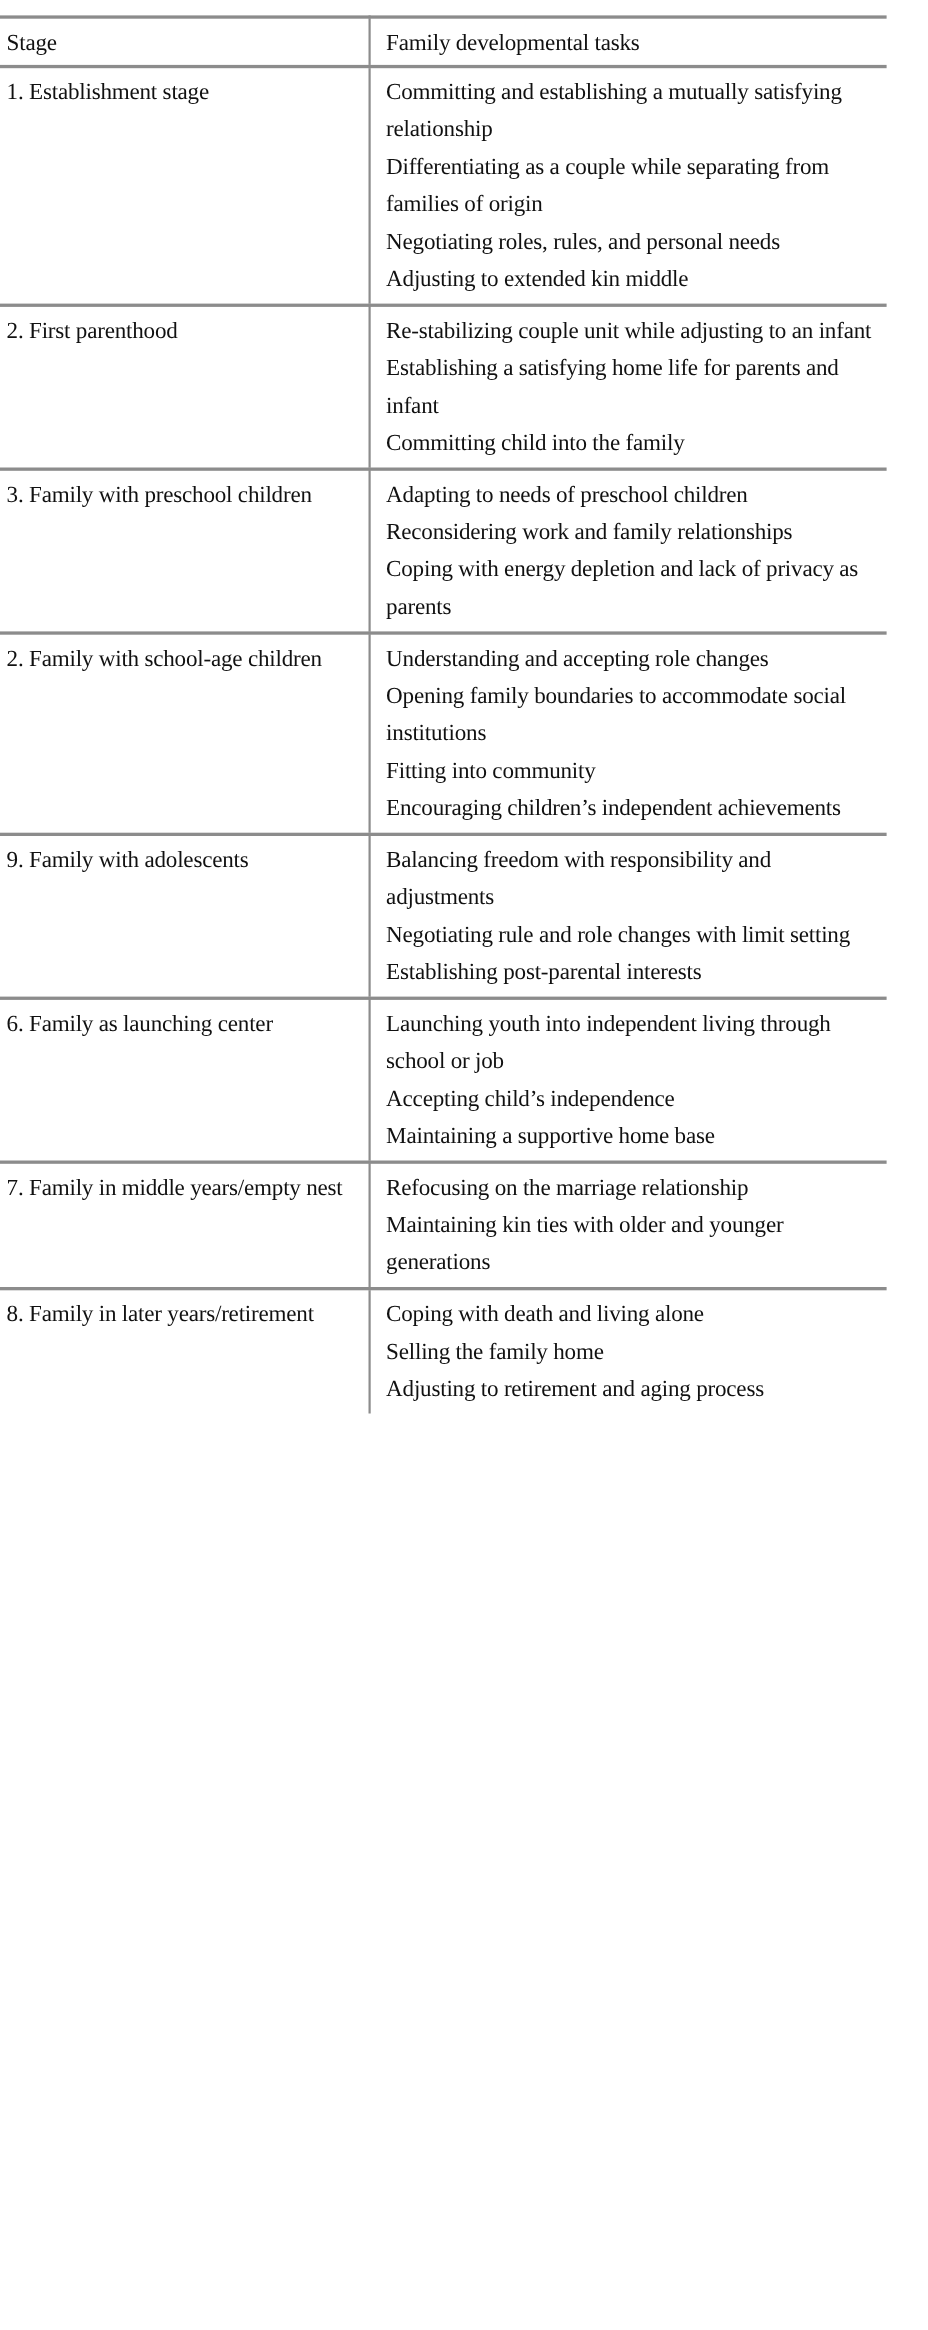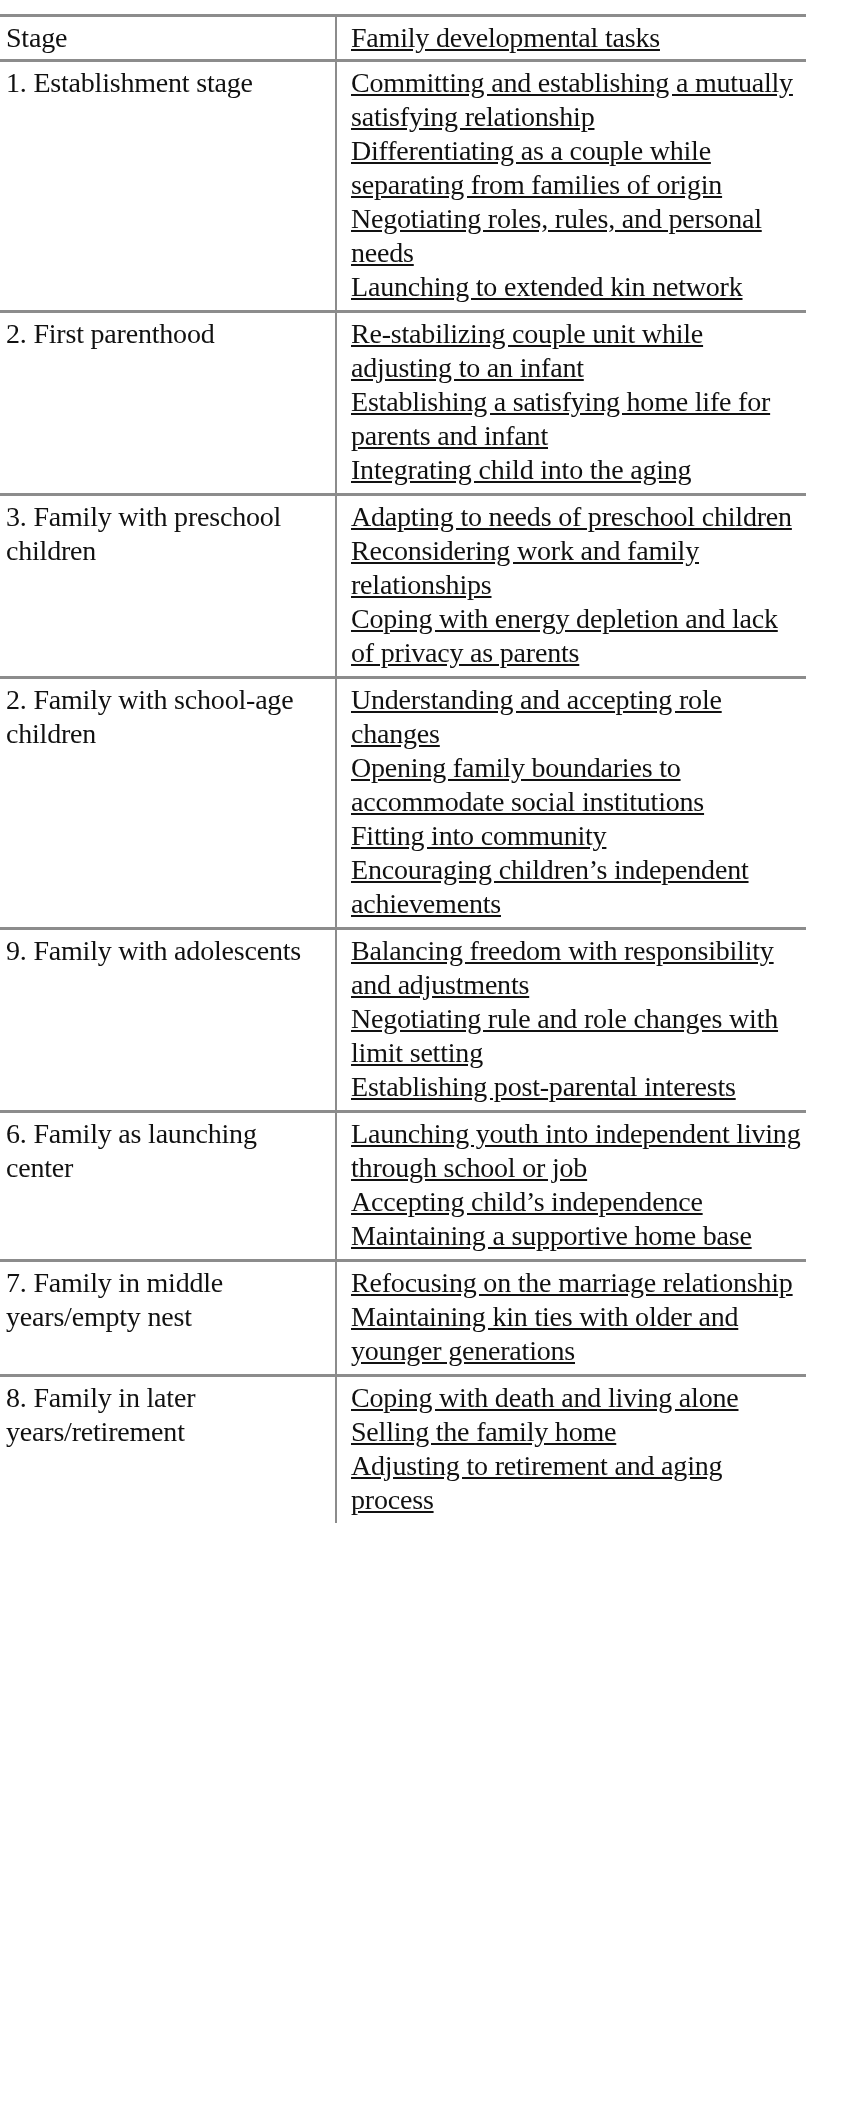--- a/index.html
+++ b/index.html
@@ -4,33 +4,33 @@
 <style>
   html, body { margin: 0; padding: 0; background: #ffffff; }
   body { width: 844px; height: 2118px; overflow: hidden; font-family: "Liberation Serif", "DejaVu Serif", serif; color: #111; }
   .table-wrap { position: absolute; left: 0; top: 14px; width: 806px; }
   table { border-collapse: collapse; width: 806px; table-layout: fixed; }
   col.c1 { width: 336px; }
   col.c2 { width: 470px; }
   th, td {
     font-family: "Liberation Serif", "DejaVu Serif", serif;
     font-weight: normal;
-    font-size: 28px;
+    font-size: 21px;
     line-height: 34px;
     text-align: left;
     vertical-align: top;
     padding: 0;
     letter-spacing: -0.2px;
   }
   thead tr { border-top: 3px solid #8c8c8c; border-bottom: 3px solid #8c8c8c; }
   thead th { padding-top: 4px; padding-bottom: 4px; height: 34px; }
   tbody tr { border-bottom: 3px solid #8c8c8c; }
   tbody tr:last-child { border-bottom: none; }
   td.stage, th.stage { padding-left: 6px; padding-right: 6px; border-right: 2px solid #8c8c8c; }
-  td.tasks, th.tasks { padding-left: 14px; padding-right: 2px; text-decoration: underline; }
+  td.tasks, th.tasks { padding-left: 14px; padding-right: 2px; }
   td { padding-top: 4px; padding-bottom: 6px; }
   .task { display: block; }
 </style>
 </head>
 <body>
 
 <div class="table-wrap">
   <table>
     <colgroup>
         <col class="c1">
@@ -42,29 +42,29 @@
         <th class="tasks">Family developmental tasks</th>
       </tr>
     </thead>
     <tbody>
       <tr>
         <td class="stage">1. Establishment stage</td>
         <td class="tasks">
           <span class="task">Committing and establishing a mutually satisfying relationship</span>
           <span class="task">Differentiating as a couple while separating from families of origin</span>
           <span class="task">Negotiating roles, rules, and personal needs</span>
-          <span class="task">Launching to extended kin network</span>
+          <span class="task">Adjusting to extended kin middle</span>
         </td>
       </tr>
       <tr>
         <td class="stage">2. First parenthood</td>
         <td class="tasks">
           <span class="task">Re-stabilizing couple unit while adjusting to an infant</span>
           <span class="task">Establishing a satisfying home life for parents and infant</span>
-          <span class="task">Integrating child into the aging</span>
+          <span class="task">Committing child into the family</span>
         </td>
       </tr>
       <tr>
         <td class="stage">3. Family with preschool children</td>
         <td class="tasks">
           <span class="task">Adapting to needs of preschool children</span>
           <span class="task">Reconsidering work and family relationships</span>
           <span class="task">Coping with energy depletion and lack of privacy as parents</span>
         </td>
       </tr>

